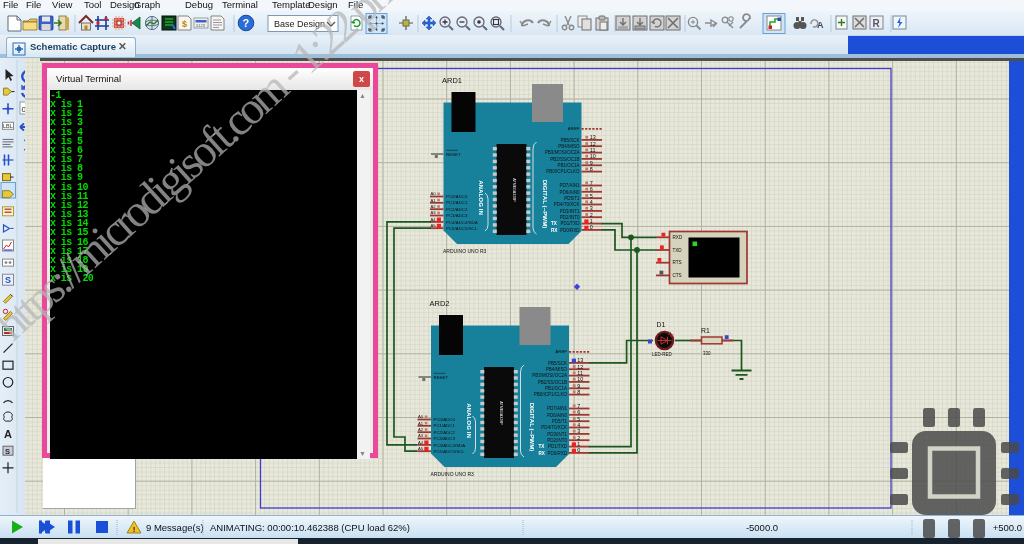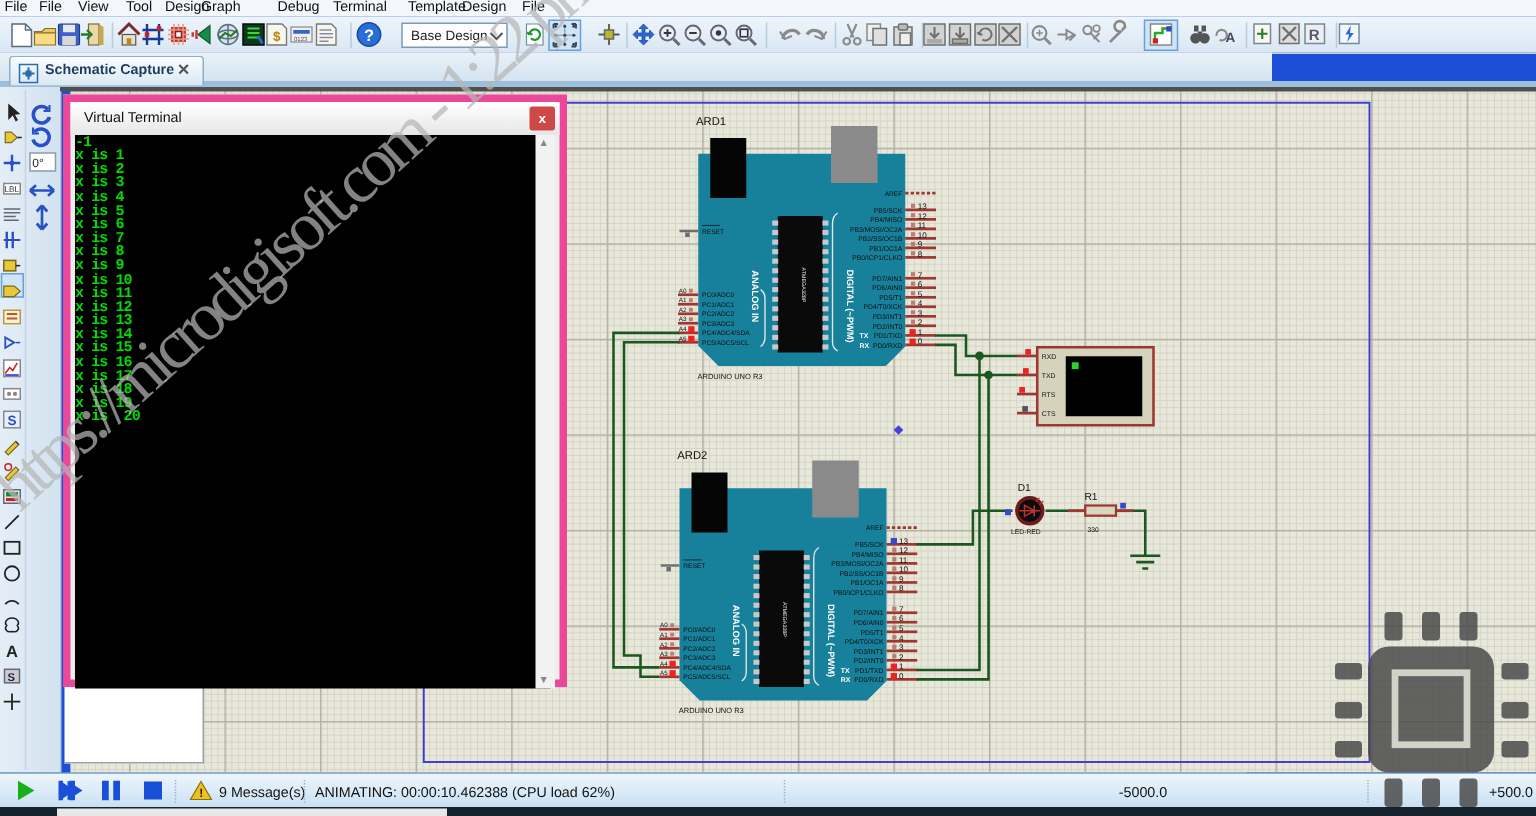--- a/index.html
+++ b/index.html
@@ -12,21 +12,21 @@
   #toolbar{left:0;top:11px;width:1024px;height:24px;background:linear-gradient(#eef5fb,#d9e7f3);border-bottom:1px solid #c3d6e6;}
   
   #tabbar{left:0;top:35px;width:848px;height:23px;background:linear-gradient(#e9f1f8,#cfe1ef);}
   #tabbar .line{position:absolute;left:0;top:19px;width:1024px;height:4px;background:#9dbfda;}
   #tab{position:absolute;left:6px;top:2px;width:128px;height:19px;background:linear-gradient(#fbfdfe,#d9e8f4);border:1px solid #8fb0cc;border-bottom:none;border-radius:3px 3px 0 0;z-index:3;}
   #tab .txt{position:absolute;left:23px;top:3px;font-size:9.5px;font-weight:bold;color:#1c3e5e;}
   #tab .x{position:absolute;left:111px;top:2px;font-size:10.5px;color:#555;font-weight:bold;}
   
   #leftbar{left:0;top:58px;width:40px;height:457px;background:linear-gradient(90deg,#e4eef7,#d2e2ef);border-right:1px solid #b6c9da;}
   
-  #schem{left:47px;top:58px;width:784px;height:457px;background-color:#e7e7da;}
+  #schem{left:25px;top:58px;width:784px;height:457px;background-color:#e7e7da;}
   #schemtop{left:40px;top:58px;width:984px;height:3px;background:#4f4f4f;z-index:4;}
   
   #term{left:42px;top:63px;width:336px;height:395px;background:#ececec;border:5px solid #ec4899;z-index:10;box-sizing:border-box;}
   #term .title{position:absolute;left:0;top:0;width:100%;height:22px;background:linear-gradient(#ffffff,#e6e6e6);}
   #term .title .t{position:absolute;left:9px;top:5px;font-size:9.5px;color:#111;}
   #term .xbtn{position:absolute;right:3px;top:3px;width:17px;height:16px;background:#cf4848;border-radius:2px;color:#fff;font-size:9px;text-align:center;line-height:16px;font-weight:bold;}
   #term .screen{position:absolute;left:3px;top:22px;width:317px;height:369px;background:#000;}
   #term .sbar{position:absolute;right:3px;top:22px;width:13px;height:369px;background:#f2f2f2;}
   #term .sbar .up{position:absolute;top:2px;left:2px;font-size:7px;color:#888;}
   #term .sbar .dn{position:absolute;bottom:2px;left:2px;font-size:7px;color:#888;}

